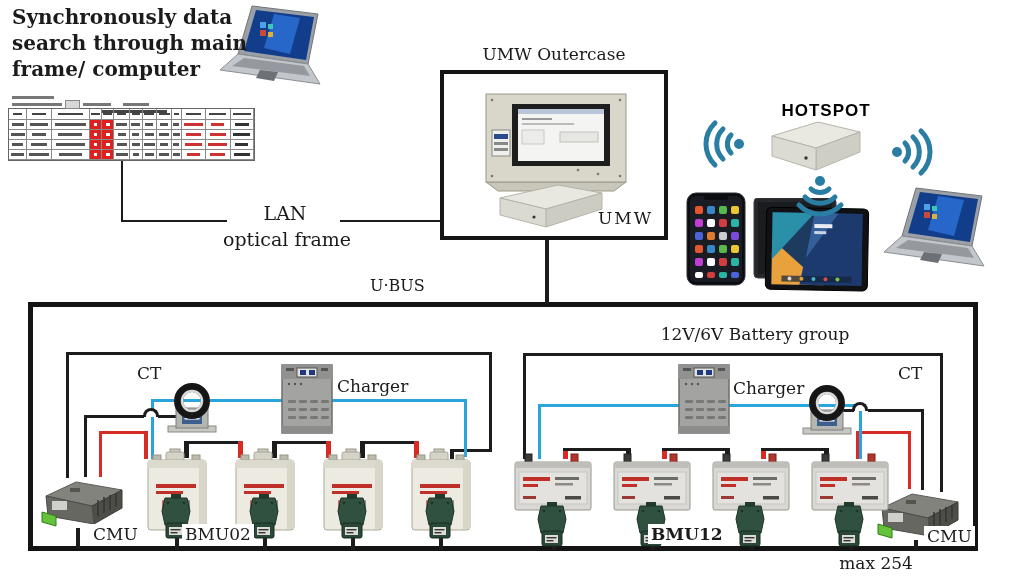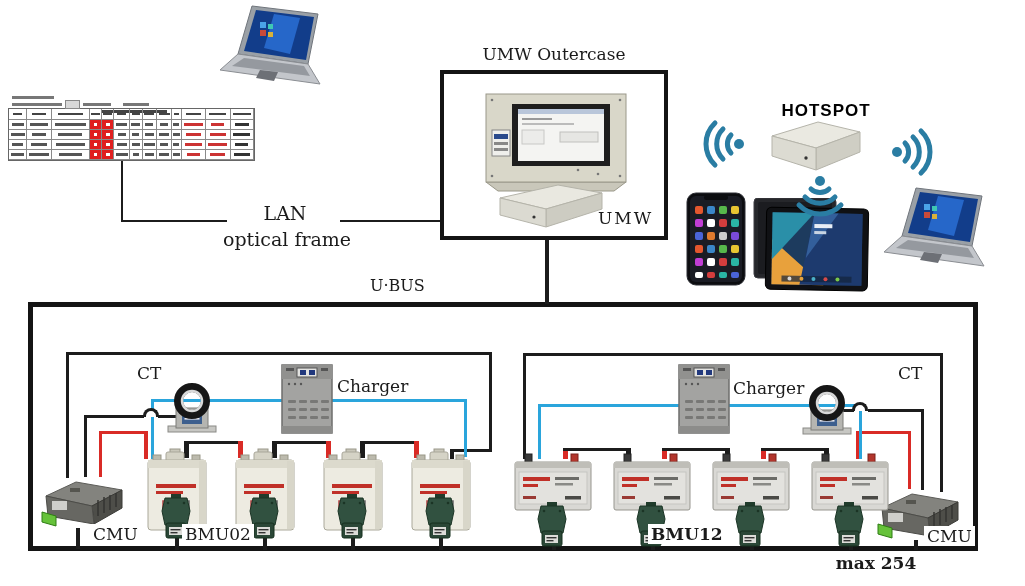--- a/index.html
+++ b/index.html
@@ -36,20 +36,23 @@
   .mt-row{display:flex;height:10px;}
   .mt-row.hd{height:11px;}
   .mt-cell{border-right:1px solid #8a8a8a;border-bottom:1px solid #8a8a8a;display:flex;align-items:center;justify-content:center;box-sizing:border-box;}
   .sig{position:absolute;z-index:5;}
 </style>
 </head>
 <body>
 
 <div id="canvas">
 
+  <div id="caption">Synchronously data
+search through main
+frame/ computer</div>
 
   <div class="dev" id="dev-laptop-main" style="left:218px;top:4px;"><svg width="106" height="96" viewBox="0 0 106 96">
 <polygon points="34,2 100,10 90,60 20,50" fill="#9aa0a6" stroke="#70757c"></polygon>
 <polygon points="38,6 96,13 88,56 26,47" fill="#123d8a"></polygon>
 <polygon points="56,10 82,14 72,50 46,44" fill="#2a6fd4" opacity="0.85"></polygon>
 <rect x="42" y="18" width="6" height="6" fill="#4aa3e8"></rect>
         <rect x="42" y="26" width="6" height="6" fill="#c94a3a"></rect>
 <rect x="50" y="20" width="5" height="5" fill="#3ec7b4"></rect>
         <rect x="50" y="28" width="5" height="5" fill="#d8b23a"></rect>
 <polygon points="20,50 90,60 102,80 2,66" fill="#c3c6cb" stroke="#8a8d92"></polygon>
@@ -388,20 +391,21 @@
         <rect x="50" y="28" width="5" height="5" fill="#d8b23a"></rect>
 <polygon points="20,50 90,60 102,80 2,66" fill="#c3c6cb" stroke="#8a8d92"></polygon>
 <polygon points="26,54 86,62 92,72 14,62" fill="#95999f"></polygon>
 <polygon points="42,66 60,68 56,77 38,74" fill="#6d7076"></polygon>
 </svg></div>
 
   <div class="lbl" id="ubus-label" style="left:370px;top:276px;">U·BUS</div>
 
   <div class="box" style="left:28px;top:302px;width:950px;height:249px;border-width:5px;"></div>
 
+  <div class="lbl ctr grp-title" style="left:615px;top:324px;width:280px;">12V/6V Battery group</div>
 
   <div class="dev" id="dev-ct-left" style="left:160px;top:382px;"><svg width="64" height="52" viewBox="0 0 64 52">
 <rect x="8" y="44" width="48" height="6" fill="#c7c7c3" stroke="#8a8a86"></rect>
 <rect x="16" y="26" width="32" height="20" fill="#b5b5b1" stroke="#7c7c78"></rect>
 <rect x="22" y="33" width="20" height="9" fill="#3d5f8e"></rect>
 <rect x="24.5" y="36" width="15" height="1.6" fill="#e8e8ee"></rect>
 <circle cx="32" cy="19" r="13.5" fill="none" stroke="#161616" stroke-width="9"></circle>
 <circle cx="32" cy="19" r="10" fill="none" stroke="#d9d9d9" stroke-width="2.5"></circle>
 </svg></div>
   <div class="dev" id="dev-charger-left" style="left:281px;top:364px;"><svg width="52" height="70" viewBox="0 0 52 70">
@@ -489,21 +493,21 @@
 <line x1="76" y1="19" x2="76" y2="33" stroke="#353532" stroke-width="1.5"></line>
 <rect x="12" y="27" width="15" height="9" fill="#cfcfcb"></rect>
 <rect x="30" y="14" width="10" height="4" fill="#55554f"></rect>
 <polygon points="2,38 16,42 16,52 2,48" fill="#66c23a" stroke="#2f7d14"></polygon>
 </svg></div>
   <div class="lbl dev-lbl" style="left:733px;top:378px;">Charger</div>
   <div class="lbl dev-lbl" style="left:898px;top:363px;">CT</div>
   <div class="lbl dev-lbl bg" style="left:648px;top:524px;font-weight:bold;">BMU12</div>
   <div class="lbl dev-lbl bg" style="left:924px;top:526px;">CMU</div>
 
-  <div class="lbl ctr" id="max-label" style="left:826px;top:553px;width:100px;font-weight:bold;">max 254</div>
+  <div class="lbl ctr" id="max-label" style="left:826px;top:553px;width:100px;">max 254</div>
 
 <div class="wire" style="left: 121px; top: 160px; width: 2px; height: 61px; background: rgb(28, 28, 28);"></div>
     <div class="wire" style="left: 121px; top: 220px; width: 106px; height: 2px; background: rgb(28, 28, 28);"></div>
     <div class="wire" style="left: 340px; top: 220px; width: 100px; height: 2px; background: rgb(28, 28, 28);"></div>
     <div class="wire" style="left: 545px; top: 240px; width: 4px; height: 64px; background: rgb(28, 28, 28);"></div>
     <div class="wire" style="left: 66px; top: 352px; width: 3px; height: 126px; background: rgb(28, 28, 28);"></div>
     <div class="wire" style="left: 66px; top: 352px; width: 426px; height: 3px; background: rgb(28, 28, 28);"></div>
     <div class="wire" style="left: 489px; top: 352px; width: 3px; height: 100px; background: rgb(28, 28, 28);"></div>
     <div class="wire" style="left: 450px; top: 449px; width: 42px; height: 3px; background: rgb(28, 28, 28);"></div>
     <div class="wire" style="left: 450px; top: 449px; width: 4px; height: 10px; background: rgb(28, 28, 28);"></div>

